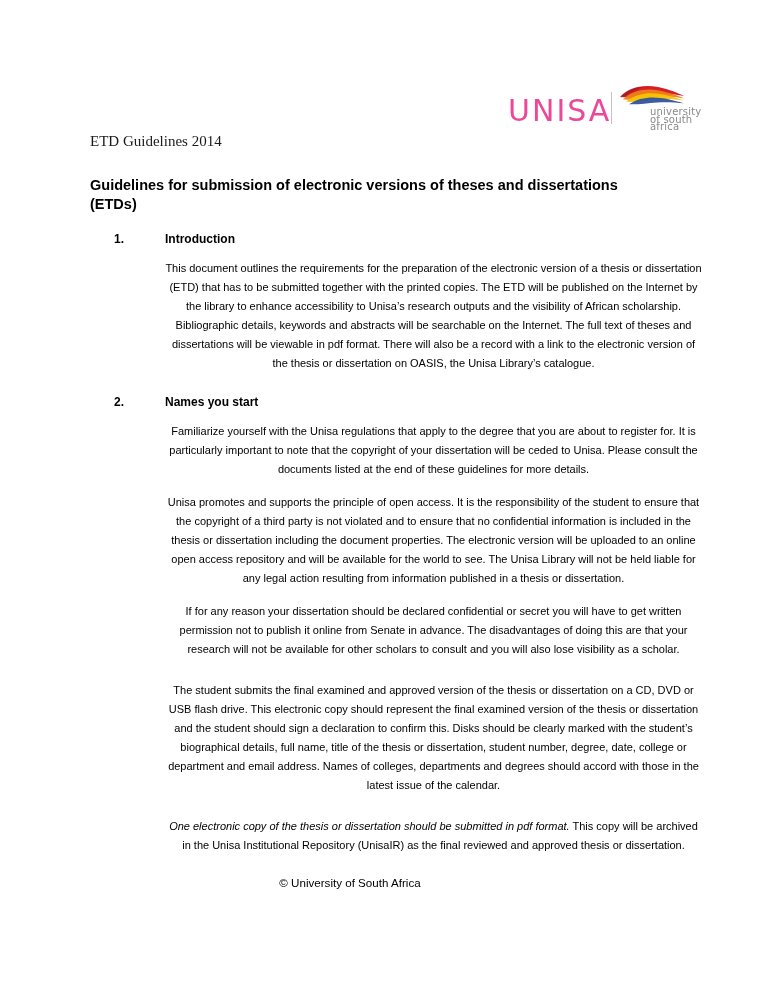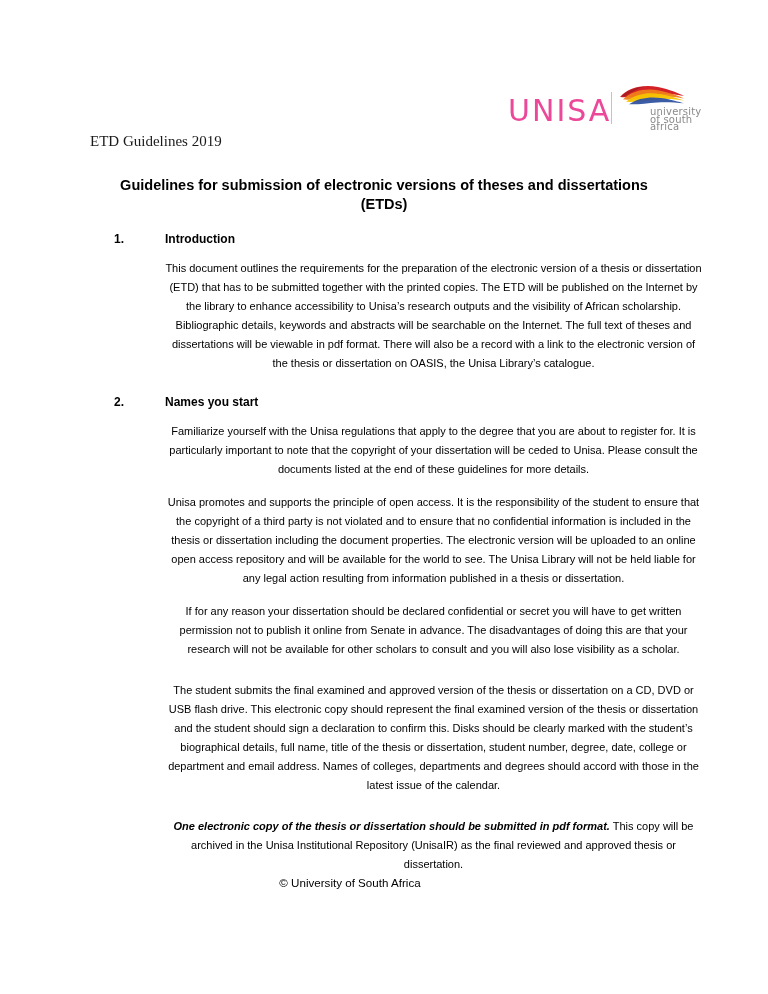--- a/index.html
+++ b/index.html
@@ -76,21 +76,21 @@
     font-size: 15px;
     color: #1a1a1a;
   }
 
   
   .doc-title {
     position: absolute;
     left: 90px;
     top: 176px;
     width: 588px;
-    text-align: center;
+    text-align: left;
     font-family: "Liberation Sans", sans-serif;
     font-weight: bold;
     font-size: 14.5px;
     line-height: 19px;
     color: #000000;
   }
 
   
   .content {
     position: absolute;
@@ -123,21 +123,21 @@
     font-size: 11px;
     line-height: 19px;
     color: #000000;
     margin: 0 0 14px 0;
     padding-left: 141px;
     padding-right: 90px;
     text-align: center;
   }
   .para.last { margin-bottom: 22px; }
   .para .lead-bold-italic {
-    font-weight: bold;
+    font-weight: normal;
     font-style: italic;
   }
 
   
   .doc-footer {
     position: absolute;
     left: 0;
     top: 876px;
     width: 700px;
     text-align: center;
@@ -160,21 +160,21 @@
       <path d="M8 17.8 C17 10, 30 8, 42 10 C53 12, 60.5 14.6, 66 16.6 C58 15.4, 48.5 14.6, 39 15.5 C27 16.7, 16.5 18.3, 8 17.8 Z" fill="#f5c400" opacity="0.95"></path>
       <path d="M11 20.2 C20 14, 32 12.4, 43 14 C53.5 15.6, 61 17.8, 66 19.3 C57.5 18.4, 48.5 17.8, 39.5 18.4 C28.5 19.2, 19 20.7, 11 20.2 Z" fill="#2b4f9e" opacity="0.92"></path>
       <path d="M3 12.6 C9 6.6, 18 3.2, 27 2.4 C20 4.6, 12 8, 6.5 12.4 Z" fill="#a51c23"></path>
     </svg>
     <div class="logo-tagline">
       <div>university</div>
       <div>of south africa</div>
     </div>
   </div>
 
-  <div class="doc-header">ETD Guidelines 2019</div>
+  <div class="doc-header">ETD Guidelines 2014</div>
 
   <div class="doc-title">
     <div>Guidelines for submission of electronic versions of theses and dissertations</div>
     <div>(ETDs)</div>
   </div>
 
   <div class="content">
 
     <div class="section">
       <div class="section-heading">

